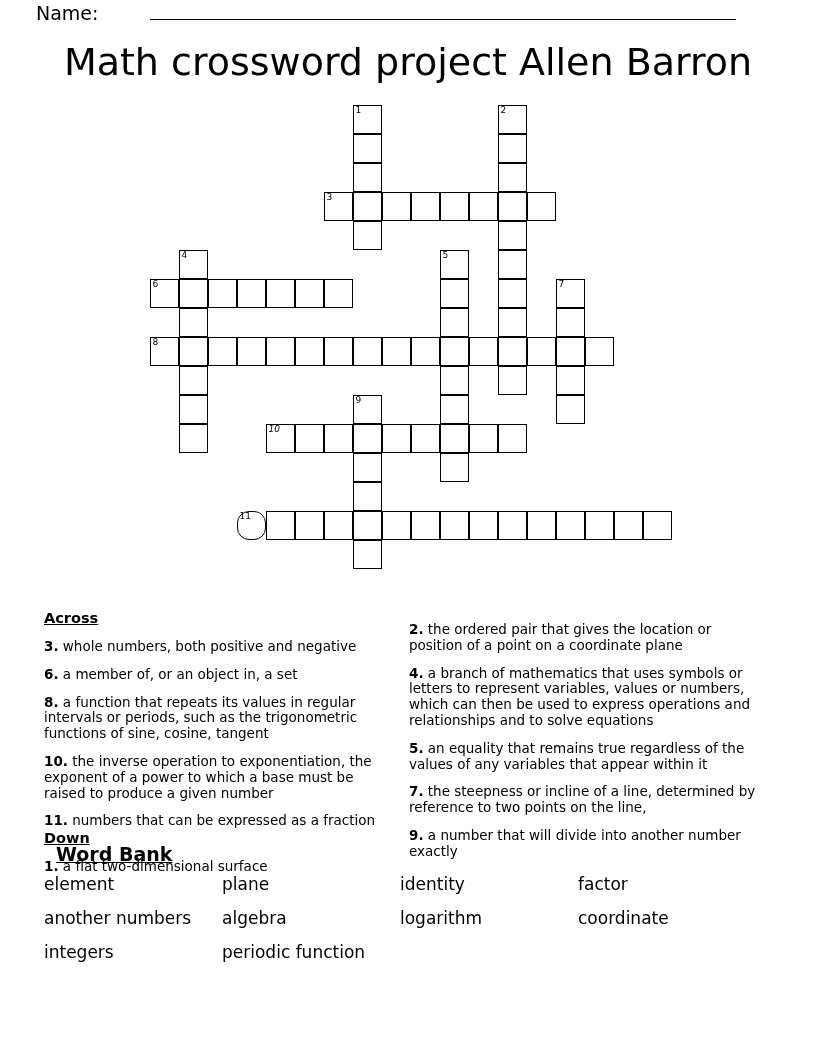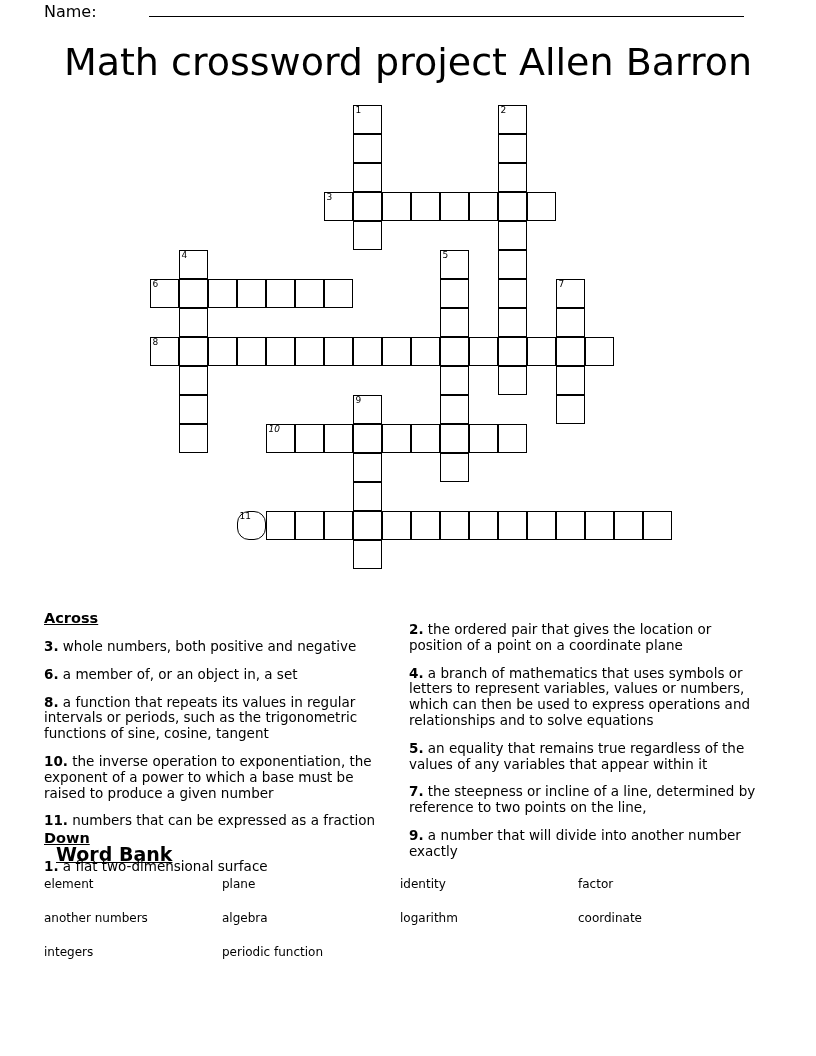--- a/index.html
+++ b/index.html
@@ -9,25 +9,25 @@
     background: #ffffff;
     font-family: "DejaVu Sans", sans-serif;
     color: #000000;
     position: relative;
     overflow: hidden;
   }
 
   
   .name-row {
     position: absolute;
-    left: 44px; top: 2px;
+    left: 36px; top: 2px;
     width: 700px;
     display: flex;
     align-items: baseline;
-    font-size: 16px;
+    font-size: 19px;
     gap: 48px;
   }
   .name-rule {
     flex: 1 1 auto;
     margin-left: 4px;
     border-bottom: 1px solid #000;
     height: 13px;
   }
 
   
@@ -96,21 +96,21 @@
     font-size: 19px;
     font-weight: bold;
     text-decoration: underline;
     margin: 0 0 8px 12px;
   }
   .wb-grid {
     display: grid;
     grid-template-columns: 178px 178px 178px 178px;
     row-gap: 12px;
   }
-  .wb-word { font-size: 12px; line-height: 22px; }
+  .wb-word { font-size: 17px; line-height: 22px; }
 </style>
 </head>
 <body>
 
 <div class="name-row">
   <span>Name:</span>
   <span class="name-rule"></span>
 </div>
 
 <div class="title">Math crossword project Allen Barron</div>

